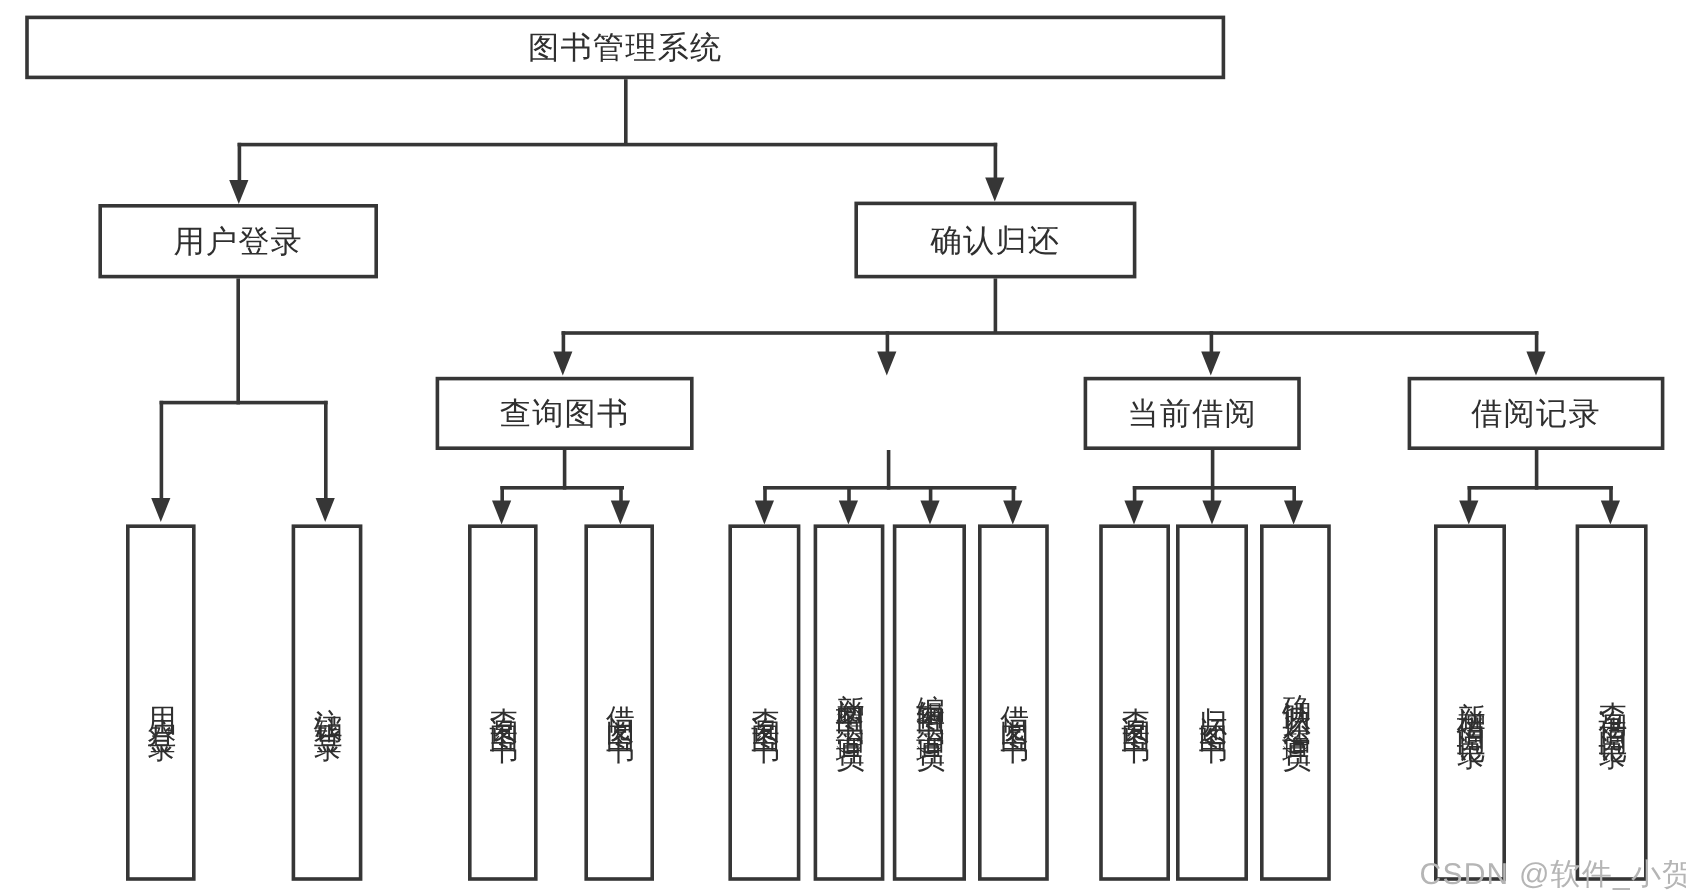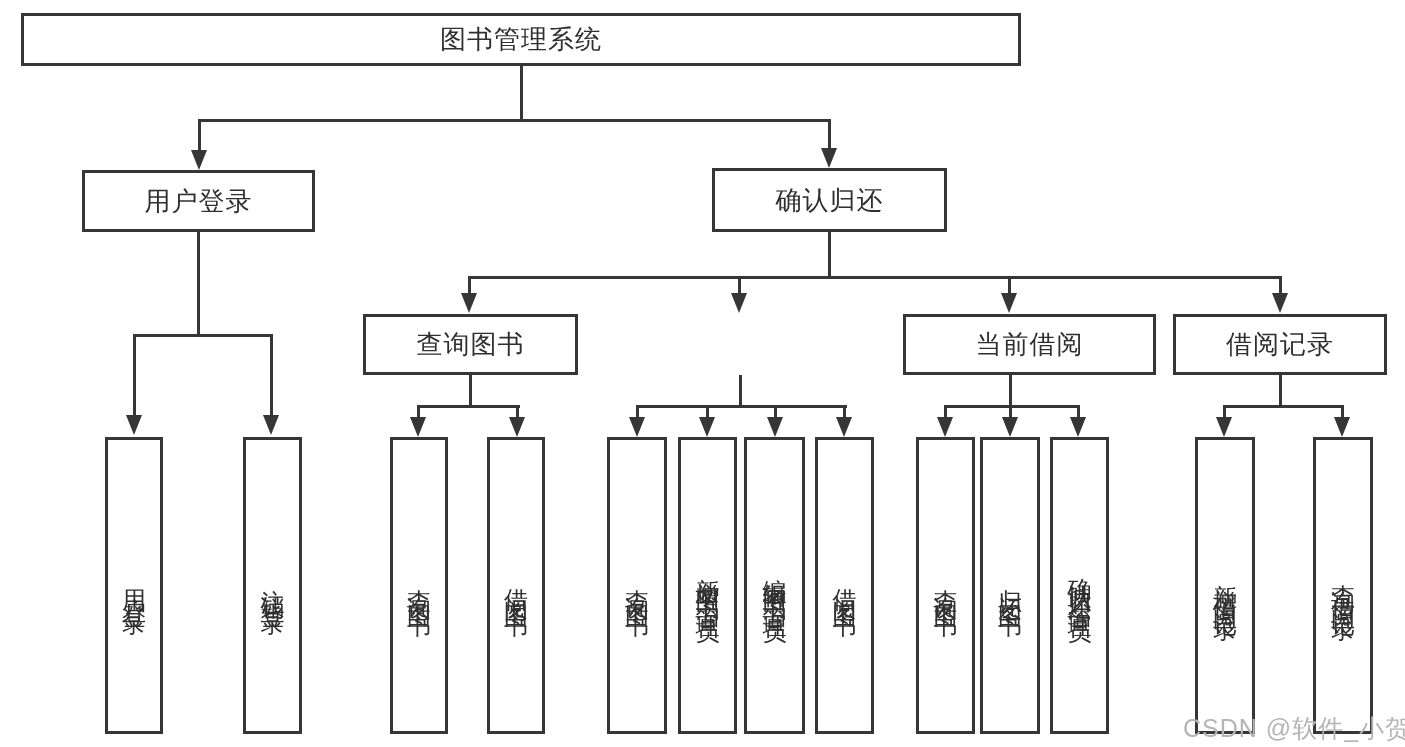--- a/index.html
+++ b/index.html
@@ -94,21 +94,21 @@
   <div class="vline" style="left:738px;top:276px;height:19px;"></div>
   <div class="arrow" style="left:731px;top:293px;"></div>
   <div class="vline" style="left:1008px;top:276px;height:19px;"></div>
   <div class="arrow" style="left:1001px;top:293px;"></div>
   <div class="vline" style="left:1279px;top:276px;height:19px;"></div>
   <div class="arrow" style="left:1272px;top:293px;"></div>
 
   <div class="box" style="left:363px;top:314px;width:215px;height:61px;">
     <span>查询图书</span>
   </div>
-  <div class="box" style="left:903px;top:314px;width:253px;height:61px;">
+  <div class="box" style="left:903px;top:314px;width:181px;height:61px;">
     <span>当前借阅</span>
   </div>
   <div class="box" style="left:1173px;top:314px;width:214px;height:61px;">
     <span>借阅记录</span>
   </div>
 
   <div class="vline" style="left:469px;top:375px;height:33px;"></div>
   <div class="hline" style="left:417px;top:405px;width:103px;"></div>
   <div class="vline" style="left:417px;top:405px;height:14px;"></div>
   <div class="arrow" style="left:410px;top:417px;"></div>

